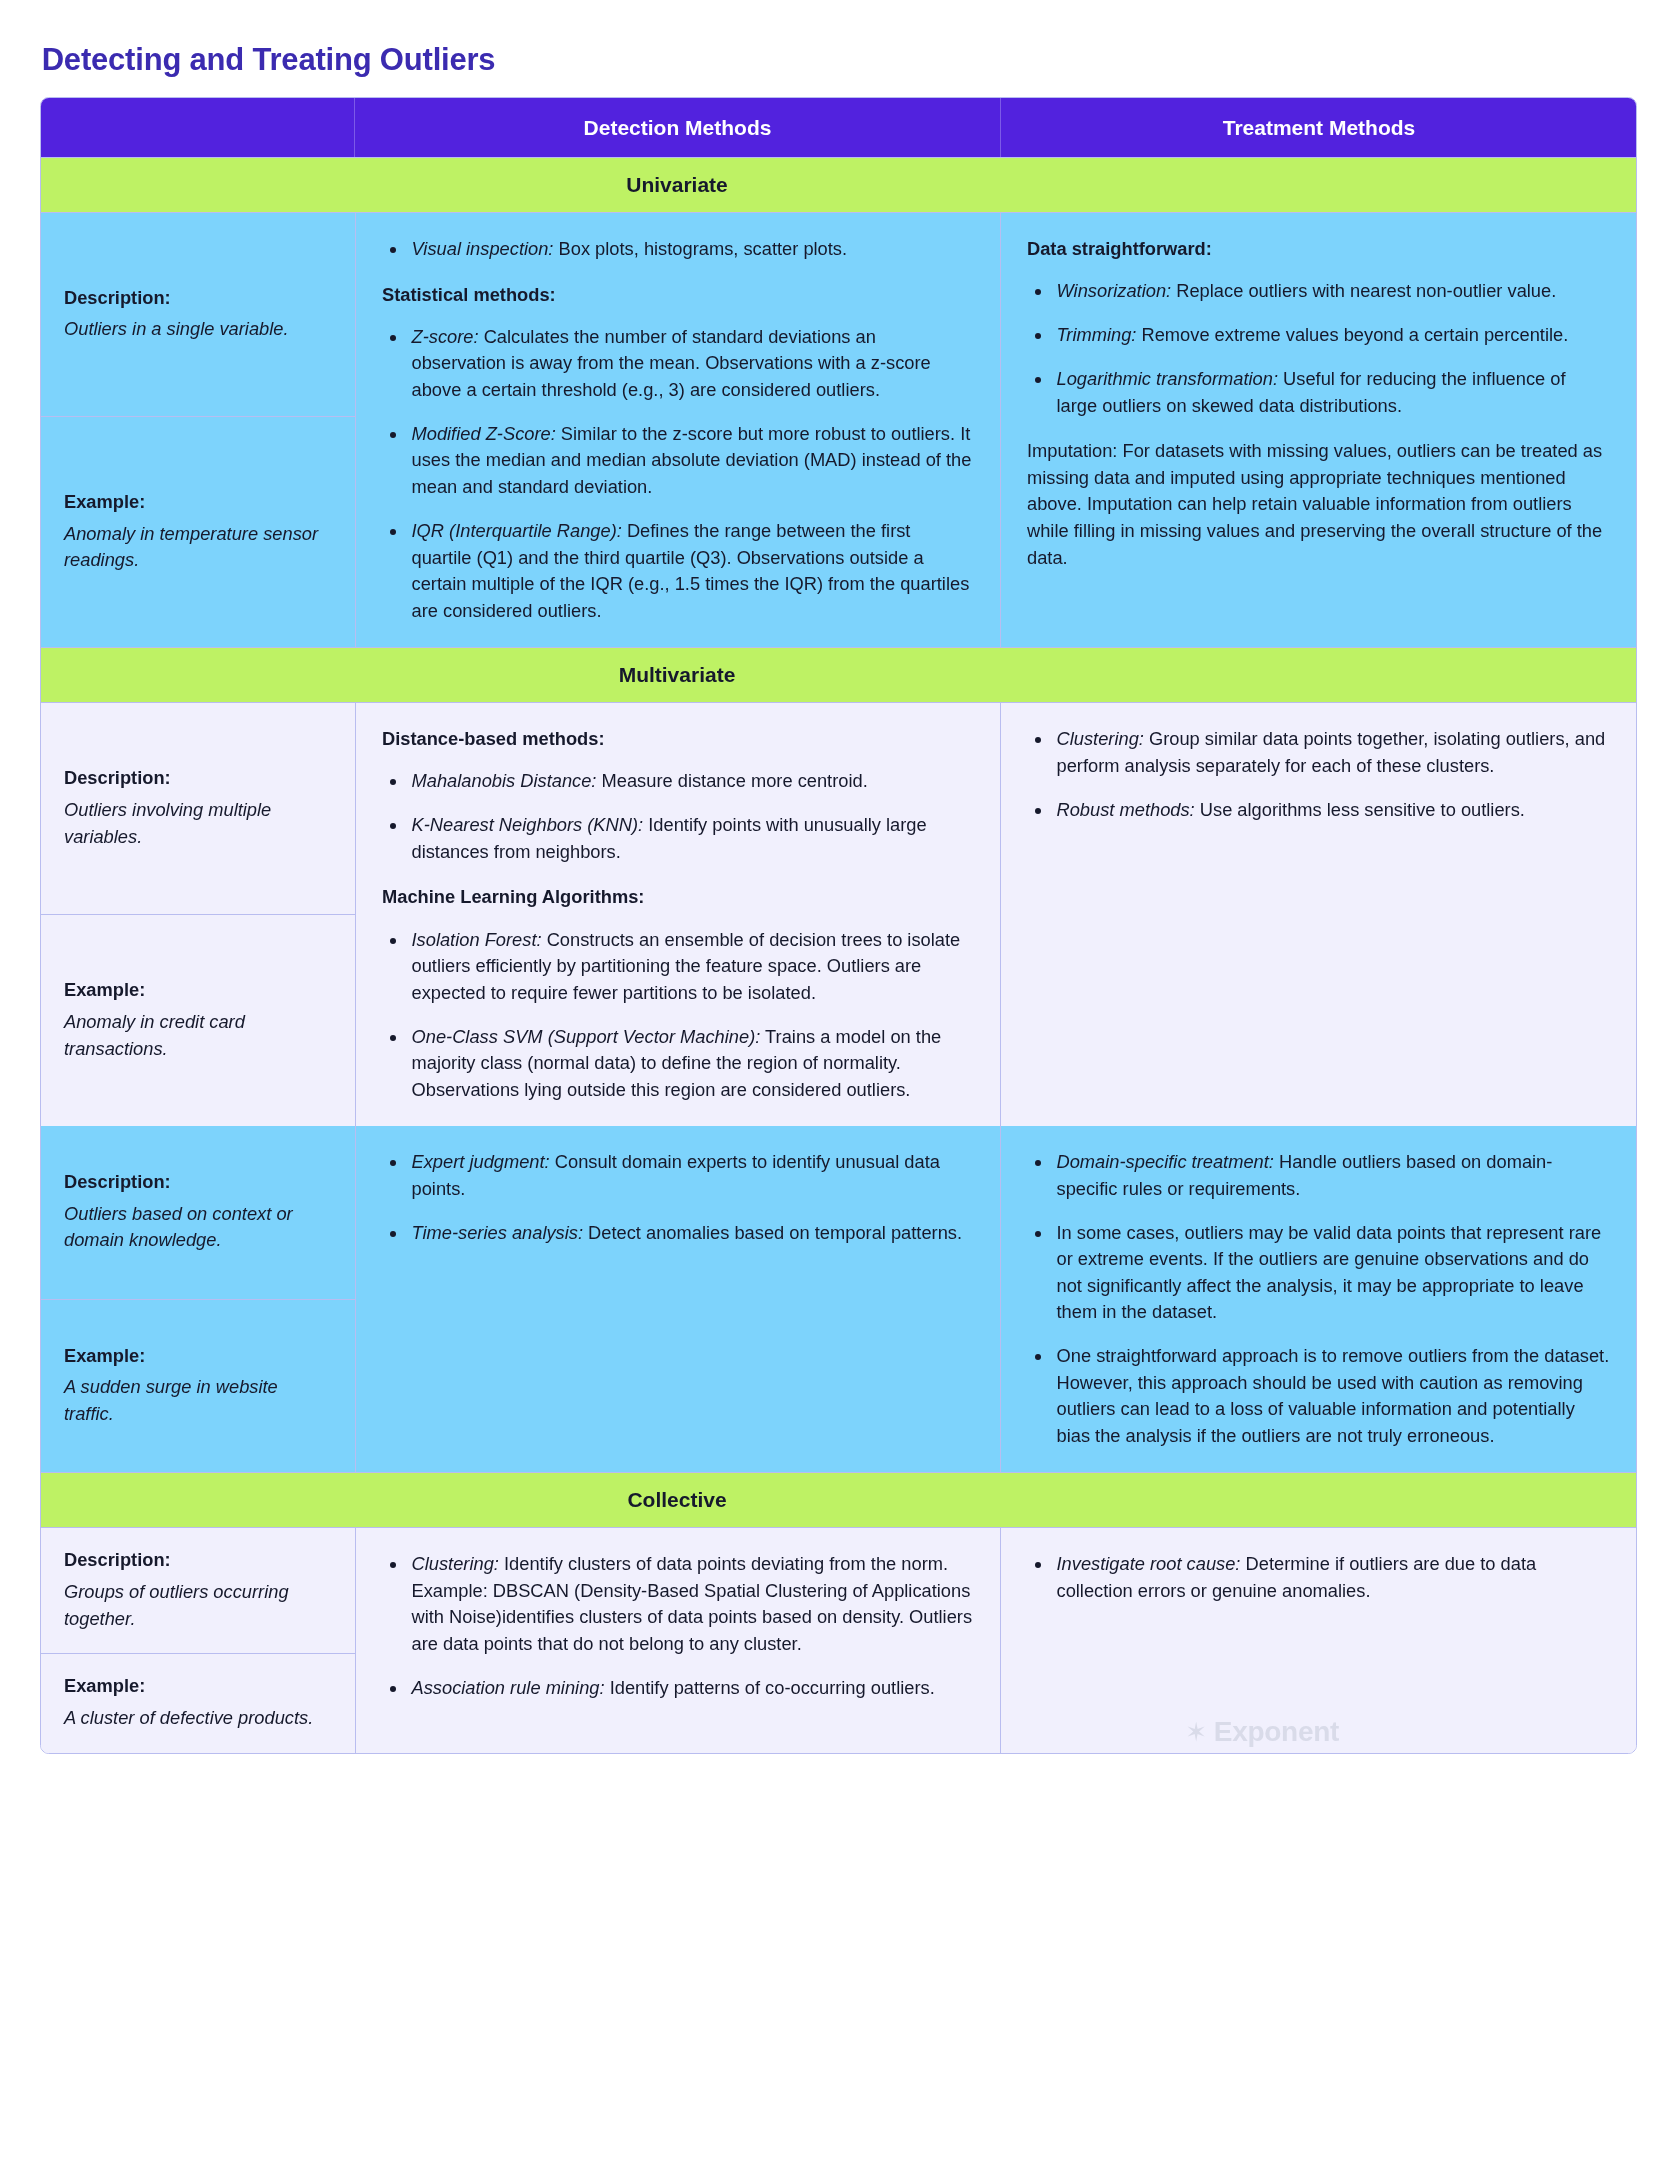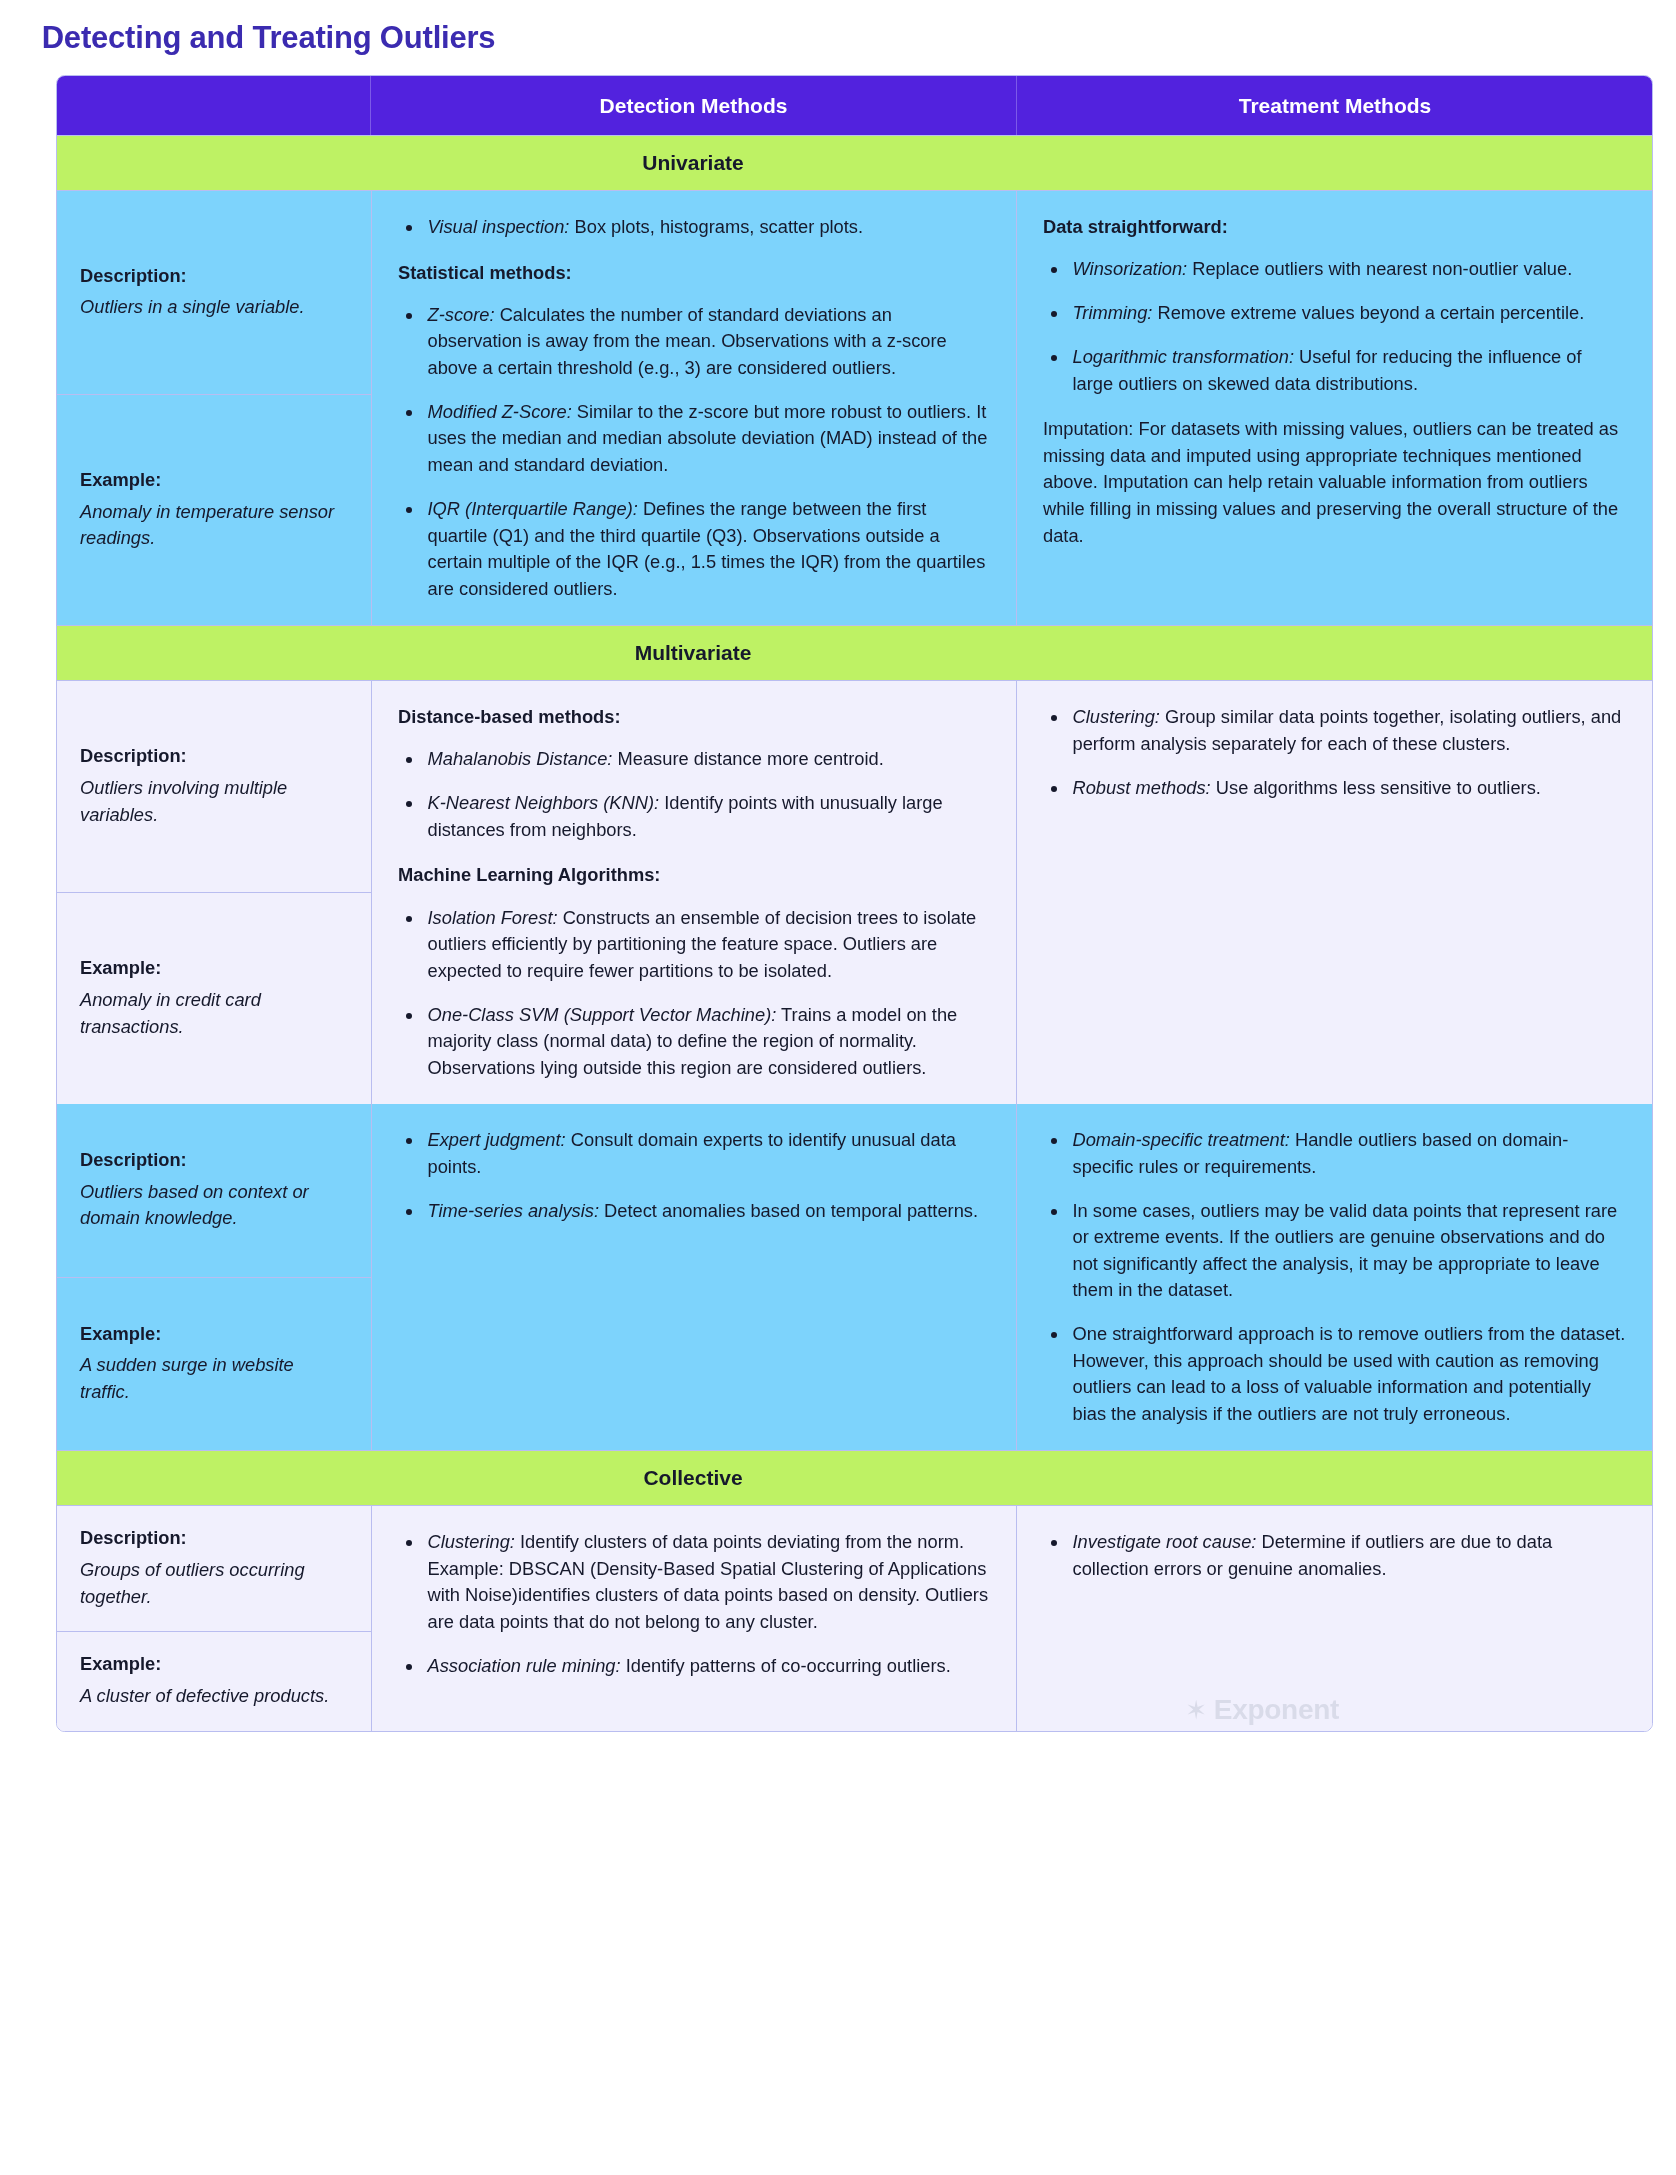--- a/index.html
+++ b/index.html
@@ -9,41 +9,40 @@
     background: #ffffff;
   }
   body {
     width: 1677px;
     min-height: 2176px;
     font-family: "Liberation Sans", "DejaVu Sans", sans-serif;
     color: #16192c;
     position: relative;
   }
   .page {
-    padding: 19px 40px 0 40px;
+    padding: 41px 40px 0 40px;
     position: relative;
     width: 1377px;
   }
   .page-title {
     font-size: 31px;
     font-weight: 700;
     color: #3b2bb0;
     letter-spacing: -0.2px;
     margin: 0 0 19px 1.7px;
     line-height: 1.2;
   }
 
   
   .tbl {
     width: 1597px;
     border: 0.9px solid #b9bdf0;
     border-radius: 8.7px;
     overflow: hidden;
     background: #fff;
-    margin-left: 16px;
   }
   .row { display: flex; width: 100%; }
 
   
   .c-label { width: 314px; flex: 0 0 314px; }
   .c-det   { width: 646px; flex: 0 0 646px; }
   .c-trt   { width: 636px; flex: 0 0 636px; }
 
   
   .hdr {

